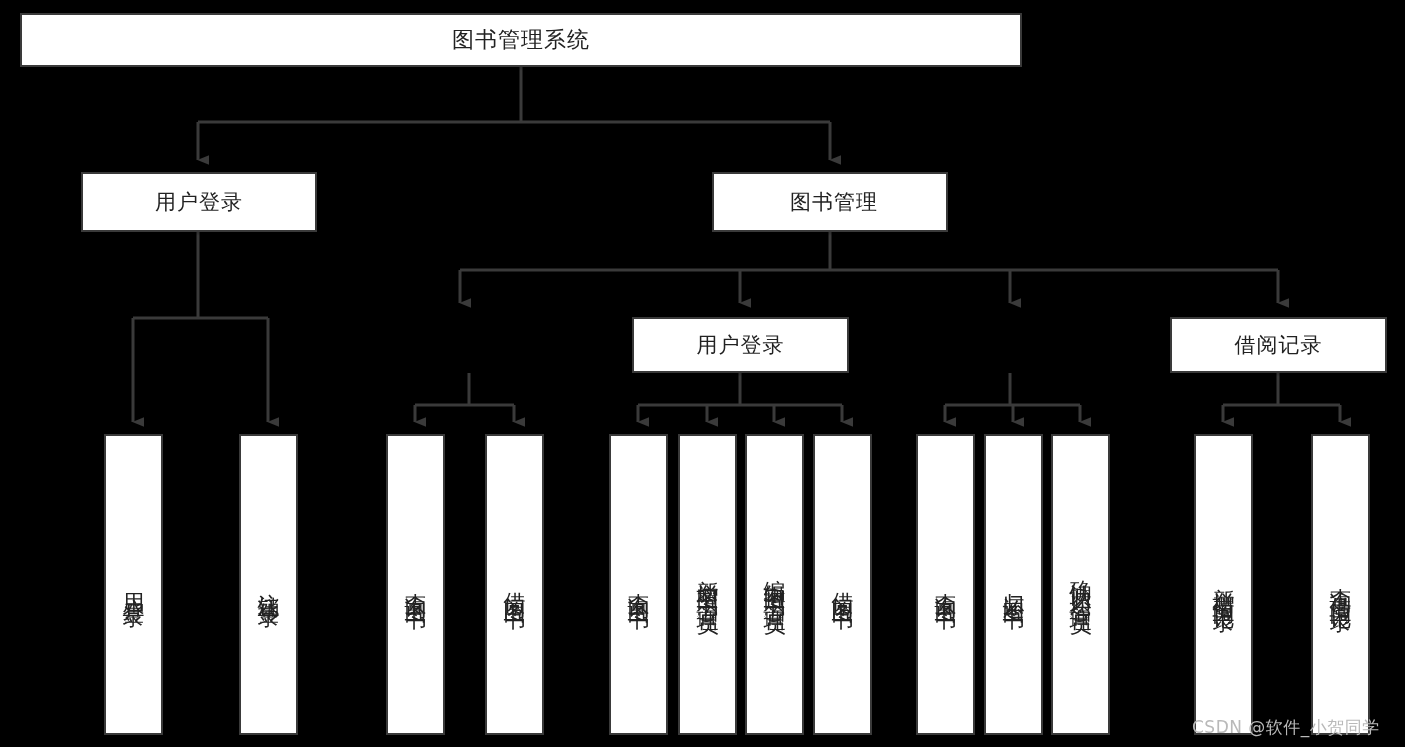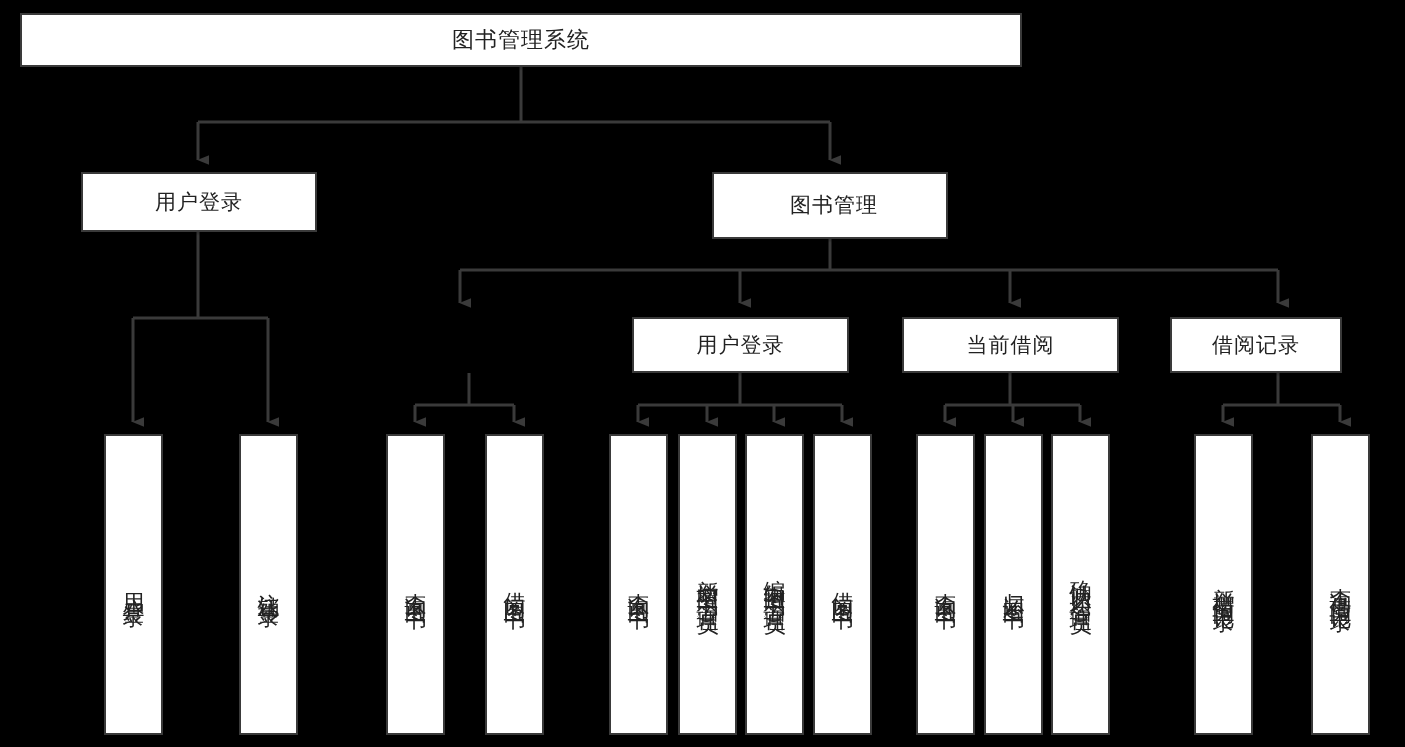--- a/index.html
+++ b/index.html
@@ -129,31 +129,28 @@
     </g>
   </svg>
 
   <div class="node root horiz" style="left:20px; top:13px; width:1002px; height:54px;">
     <span class="label">图书管理系统</span>
   </div>
 
   <div class="node horiz" style="left:81px; top:172px; width:236px; height:60px;">
     <span class="label">用户登录</span>
   </div>
-  <div class="node horiz" style="left:712px; top:172px; width:236px; height:67px;padding-left:8px;">
+  <div class="node horiz" style="left:712px; top:172px; width:236px; height:60px;padding-left:8px;">
     <span class="label">图书管理</span>
   </div>
 
   <div class="node horiz" style="left:632px; top:317px; width:217px; height:56px;">
     <span class="label">用户登录</span>
   </div>
-  <div class="node horiz" style="left:902px; top:317px; width:217px; height:56px;">
-    <span class="label">当前借阅</span>
-  </div>
-  <div class="node horiz" style="left:1170px; top:317px; width:172px; height:56px;text-align:center;">
+  <div class="node horiz" style="left:1170px; top:317px; width:217px; height:56px;text-align:center;">
     <span class="label">借阅记录</span>
   </div>
 
   <div class="node vert" style="left:104px; top:434px; width:59px; height:301px;">
     <span class="label">用户登录</span>
   </div>
   <div class="node vert" style="left:239px; top:434px; width:59px; height:301px;">
     <span class="label">注销登录</span>
   </div>
 
@@ -187,14 +184,15 @@
     <span class="label">确认归还（管理员）</span>
   </div>
 
   <div class="node vert" style="left:1194px; top:434px; width:59px; height:301px;">
     <span class="label">新增借阅记录</span>
   </div>
   <div class="node vert" style="left:1311px; top:434px; width:59px; height:301px;">
     <span class="label">查询借阅记录</span>
   </div>
 
+  <div id="watermark">CSDN @软件_小贺同学</div>
 
 </div>
 
 </body></html>

